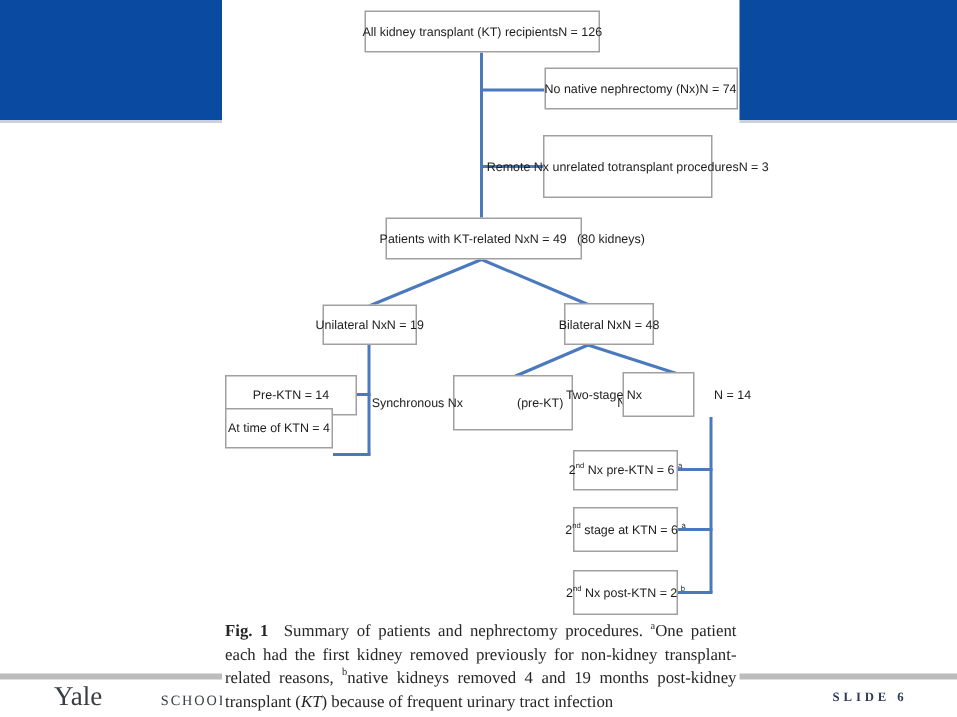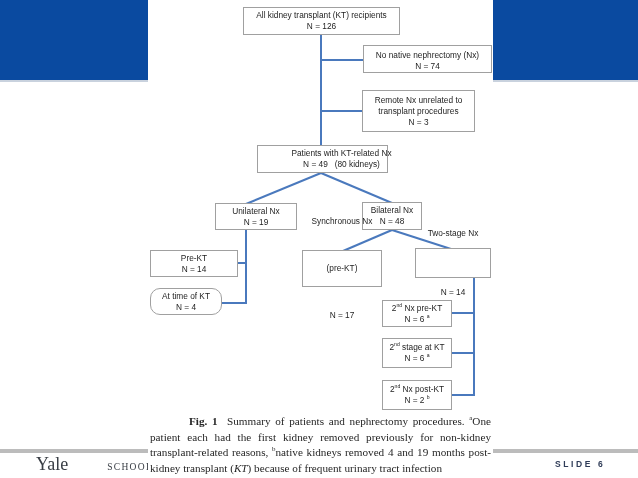--- a/index.html
+++ b/index.html
@@ -5,34 +5,34 @@
   html,body{margin:0;padding:0;background:#fff;}
   .slide{position:relative;width:638px;height:478px;overflow:hidden;background:#fff;
          font-family:"Liberation Sans",sans-serif;}
   .header-bar{position:absolute;left:0;top:0;width:638px;height:80px;
               background:var(--bar,#0a4aa0);border-bottom:2px solid #c9d2de;}
   .rule{position:absolute;left:0;top:449px;width:638px;height:4px;background:var(--rule,#bcbcbc);}
   .brand{position:absolute;left:36px;top:454px;display:flex;align-items:baseline;
          font-family:"Liberation Serif",serif;color:#383d44;white-space:nowrap;gap:32px;}
   .brand .yale{font-size:18px;}
   .brand .school{font-size:9.5px;letter-spacing:1.3px;margin-left:7px;}
-  .slide-number{position:absolute;left:555px;top:459px;font-family:Liberation Sans, sans-serif;
+  .slide-number{position:absolute;left:555px;top:459px;font-family:Liberation Serif, serif;
                 font-weight:700;font-size:8.5px;letter-spacing:2.6px;color:var(--slideno,#2e3b57);}
   
   .figure{position:absolute;left:148px;top:0;width:345px;height:478px;background:#fff;}
   .figure svg{position:absolute;left:0;top:0;}
   .fc-box{position:absolute;box-sizing:border-box;background:#fff;
           border:1px solid var(--boxborder,#a0a0a0);
-          display:flex;flex-direction:column;justify-content:center;align-items:center;
+          display:flex;flex-direction:row;justify-content:center;align-items:center;
           font-size:8.3px;line-height:11px;color:#1d1d1d;text-align:center;}
   .fc-line{white-space:nowrap;}
   .sup{vertical-align:super;font-size:0.62em;line-height:0;}
   .caption{position:absolute;left:2px;top:414px;width:341px;text-align:justify;
            font-family:"Liberation Serif",serif;font-size:11.2px;line-height:15.5px;color:#262626;}
-  .caption .b{font-weight:700;margin-left:39px;}
+  .caption .b{font-weight:700;}
   .caption .i{font-style:italic;}
   line{stroke:var(--connector,#4a79bd);stroke-width:2;}
 </style>
 </head>
 <body>
 
 <div class="slide">
 
   <div class="header-bar"></div>
   <div class="rule"></div>
@@ -74,42 +74,42 @@
         </div>
         <div class="fc-box" style="left: 214px; top: 90px; width: 113px; height: 42px;">
           <div class="fc-line"><span>Remote Nx unrelated to</span></div>
           <div class="fc-line"><span>transplant procedures</span></div>
           <div class="fc-line"><span>N = 3</span></div>
         </div>
         <div class="fc-box" style="left: 109px; top: 145px; width: 131px; height: 28px; padding-left: 38px;">
           <div class="fc-line"><span>Patients with KT-related Nx</span></div>
           <div class="fc-line"><span>N = 49&nbsp;&nbsp; (80 kidneys)</span></div>
         </div>
-        <div class="fc-box" style="left: 67px; top: 203px; width: 82px; height: 27px;">
+        <div class="fc-box" style="left: 67px; top: 203px; width: 63px; height: 27px;">
           <div class="fc-line"><span>Unilateral Nx</span></div>
           <div class="fc-line"><span>N = 19</span></div>
         </div>
-        <div class="fc-box" style="left: 214px; top: 202px; width: 60px; height: 28px; text-align: right;">
+        <div class="fc-box" style="left: 228px; top: 202px; width: 60px; height: 28px; text-align: right;">
           <div class="fc-line"><span>Bilateral Nx</span></div>
           <div class="fc-line"><span>N = 48</span></div>
         </div>
         <div class="fc-box" style="left: 2px; top: 250px; width: 88px; height: 27px;">
           <div class="fc-line"><span>Pre-KT</span></div>
           <div class="fc-line"><span>N = 14</span></div>
         </div>
-        <div class="fc-box" style="left: 2px; top: 288px; width: 72px; height: 27px; border-radius: 10px;">
+        <div class="fc-box" style="left: 2px; top: 272px; width: 72px; height: 27px;">
           <div class="fc-line"><span>At time of KT</span></div>
           <div class="fc-line"><span>N = 4</span></div>
         </div>
         <div class="fc-box" style="left: 154px; top: 250px; width: 80px; height: 37px; gap: 36px;">
           <div class="fc-line"><span>Synchronous Nx</span></div>
           <div class="fc-line"><span>(pre-KT)</span></div>
           <div class="fc-line"><span>N = 17</span></div>
         </div>
-        <div class="fc-box" style="left: 267px; top: 248px; width: 76px; height: 30px; gap: 48px;">
+        <div class="fc-box" style="left: 267px; top: 248px; width: 48px; height: 30px; gap: 48px;">
           <div class="fc-line"><span>Two-stage Nx</span></div>
           <div class="fc-line"><span>N = 14</span></div>
         </div>
         <div class="fc-box" style="left: 234px; top: 300px; width: 70px; height: 27px;">
           <div class="fc-line"><span>2</span><span class="sup">nd</span><span> Nx pre-KT</span></div>
           <div class="fc-line"><span>N = 6 </span><span class="sup">a</span></div>
         </div>
         <div class="fc-box" style="left: 234px; top: 338px; width: 70px; height: 30px;">
           <div class="fc-line"><span>2</span><span class="sup">nd</span><span> stage at KT</span></div>
           <div class="fc-line"><span>N = 6 </span><span class="sup">a</span></div>

